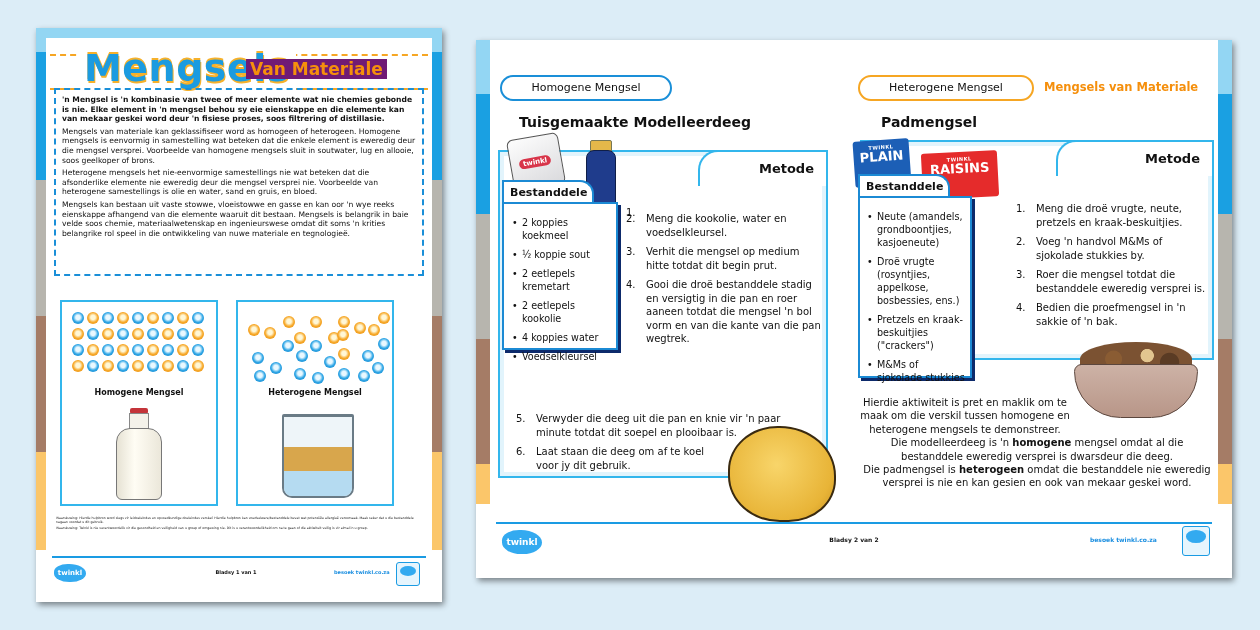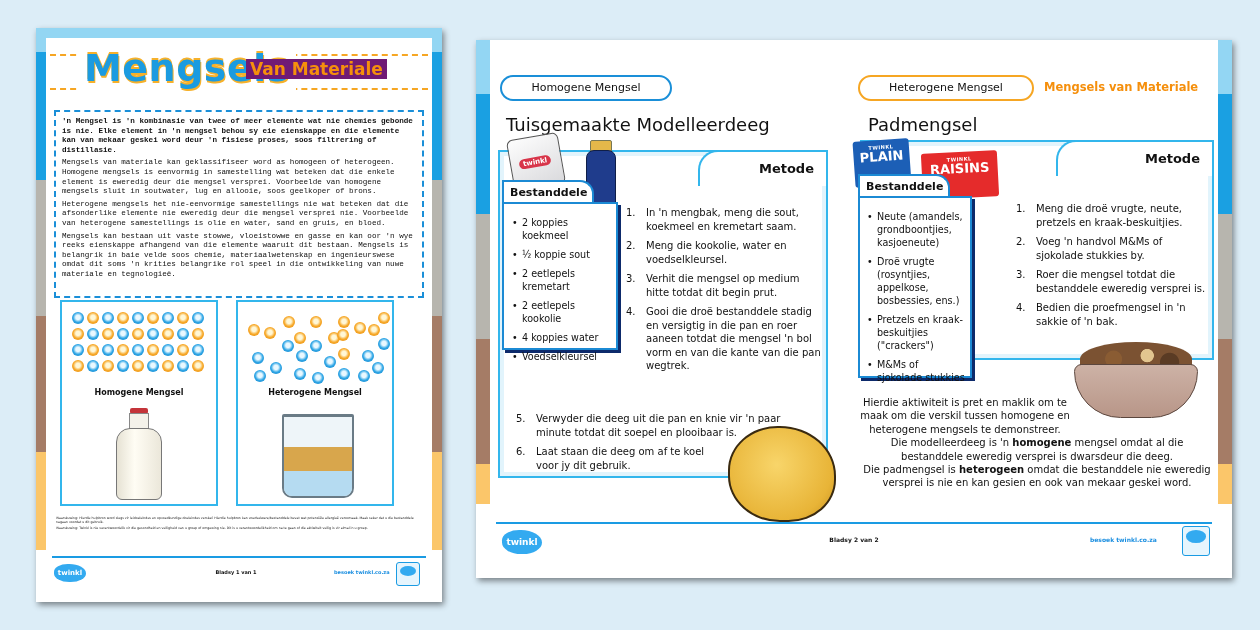--- a/index.html
+++ b/index.html
@@ -21,21 +21,21 @@
   #page1 .topband { position: absolute; left: 0; top: 0; width: 100%; height: 10px; background: #93d6f3; }
   #page1 .strip.l { left: 0; top: 10px; height: 512px; }
   #page1 .strip.r { right: 0; top: 10px; height: 512px; }
   #page1 .inner { position: absolute; left: 10px; right: 10px; top: 10px; bottom: 0; background: #fff; }
 
   .title-row { position: absolute; left: 0; right: 0; top: 6px; height: 48px; }
   .dash-line { position: absolute; left: 4px; right: 4px; border-top: 2px dashed #f6a623; }
   .title-main { position: absolute; left: 32px; top: 2px; font-family: "DejaVu Sans", sans-serif; font-weight: bold; font-size: 38px; color: #1b9be0; text-shadow: 0 -2px 0 #f6b12b, 1px 2px 0 #f6b12b; background: #fff; padding: 0 6px; letter-spacing: 0.5px; }
   .title-sub { position: absolute; left: 200px; top: 15px; font-weight: bold; font-size: 17px; color: #f58f0c; background: #701a75; padding: 0 4px; }
 
-  .intro-box { position: absolute; left: 8px; right: 8px; top: 72px; height: 188px; border: 2px dashed #1a8fd8; padding: 5px 6px; font-size: 7.6px; line-height: 9.6px; font-family: Liberation Mono, monospace; }
+  .intro-box { position: absolute; left: 8px; right: 8px; top: 50px; height: 188px; border: 2px dashed #1a8fd8; padding: 5px 6px; font-size: 7.6px; line-height: 9.6px; }
   .intro-box p { margin-bottom: 3px; }
   .intro-box p.bold { font-weight: bold; }
 
   .mix-card { position: absolute; top: 262px; width: 158px; height: 206px; border: 2px solid #33b6ec; }
   #card-homo { left: 14px; }
   #card-hetero { left: 190px; }
   .mix-card .label { position: absolute; left: 0; right: 0; top: 86px; text-align: center; font-size: 8px; font-weight: bold; }
   .dots { position: absolute; left: 8px; top: 8px; width: 140px; height: 70px; }
   .dot { position: absolute; width: 12px; height: 12px; border-radius: 50%; }
   .dot.o { background: radial-gradient(circle at 50% 45%, #fff7d6 0 25%, #f7a92a 55%, #e48a0b 100%); }
@@ -63,21 +63,21 @@
 
   
   #page2 { left: 476px; top: 40px; width: 756px; height: 538px; }
   #page2 .strip.l { left: 0; top: 0; height: 500px; }
   #page2 .strip.r { right: 0; top: 0; height: 500px; }
 
   .pill { position: absolute; height: 26px; border-radius: 14px; font-size: 11px; text-align: center; line-height: 22px; background: #fff; }
   .pill.blue { border: 2px solid #1a8fd8; }
   .pill.orange { border: 2.5px solid #f6a623; }
   .brand-title { position: absolute; color: #f58f0c; font-weight: bold; font-size: 11.5px; }
-  .recipe-title { position: absolute; font-weight: normal; font-size: 18px; }
+  .recipe-title { position: absolute; font-weight: bold; font-size: 14px; margin-left: 13px; }
 
   .method-panel { position: absolute; border: 2px solid #33b6ec; background: #fff; box-shadow: inset 0 0 0 4px #e2f4fc; }
   .method-tab { position: absolute; border: 2px solid #33b6ec; border-bottom: none; border-right: none; background: #fff; border-radius: 20px 0 0 0; font-weight: bold; font-size: 13px; text-align: right; padding-right: 12px; line-height: 34px; }
   .method-list { position: absolute; font-size: 10px; line-height: 13.5px; list-style: none; }
   .method-list li { position: relative; padding-left: 20px; margin-bottom: 6px; }
   .method-list li .num { position: absolute; left: 0; top: 0; }
 
   .ing-panel { position: absolute; background: #fff; border: 2px solid #1b8ad4; box-shadow: 3px 3px 0 #0d2a6b; }
   .ing-tab { position: absolute; background: #fff; border: 2px solid #1b8ad4; border-bottom: none; border-radius: 0 14px 0 0; font-weight: bold; font-size: 11px; line-height: 22px; padding-left: 6px; }
   .ing-list { list-style: none; font-size: 9.6px; line-height: 13px; }
@@ -260,21 +260,21 @@
 
   <div class="flour-bag" style="left:34px; top:96px;">
       <span>twinkl</span>
     </div>
   <div class="bottle" style="left:110px; top:100px; width:30px; height:72px;">
       <div class="cap"></div>
       <div class="body"></div>
     </div>
 
   <ol class="method-list" style="left:150px; top:166px; width:196px;">
-    <li><span class="num">1.</span><span>In 'n mengbak, meng die sout, koekmeel en kremetart saam.</span></li>
+    <li><span class="num">1.</span></li>
     <li><span class="num">2.</span><span>Meng die kookolie, water en voedselkleursel.</span></li>
     <li><span class="num">3.</span><span>Verhit die mengsel op medium hitte totdat dit begin prut.</span></li>
     <li><span class="num">4.</span><span>Gooi die droë bestanddele stadig en versigtig in die pan en roer aaneen totdat die mengsel 'n bol vorm en van die kante van die pan wegtrek.</span></li>
   </ol>
   <ol class="method-list" style="left:40px; top:372px; width:300px;">
     <li><span class="num">5.</span><span>Verwyder die deeg uit die pan en knie vir 'n paar minute totdat dit soepel en plooibaar is.</span></li>
     <li style="width:210px"><span class="num">6.</span><span>Laat staan die deeg om af te koel voor jy dit gebruik.</span></li>
   </ol>
 
   <div class="ing-tab" style="left:26px; top:140px; width:92px; height:24px;">Bestanddele</div>

